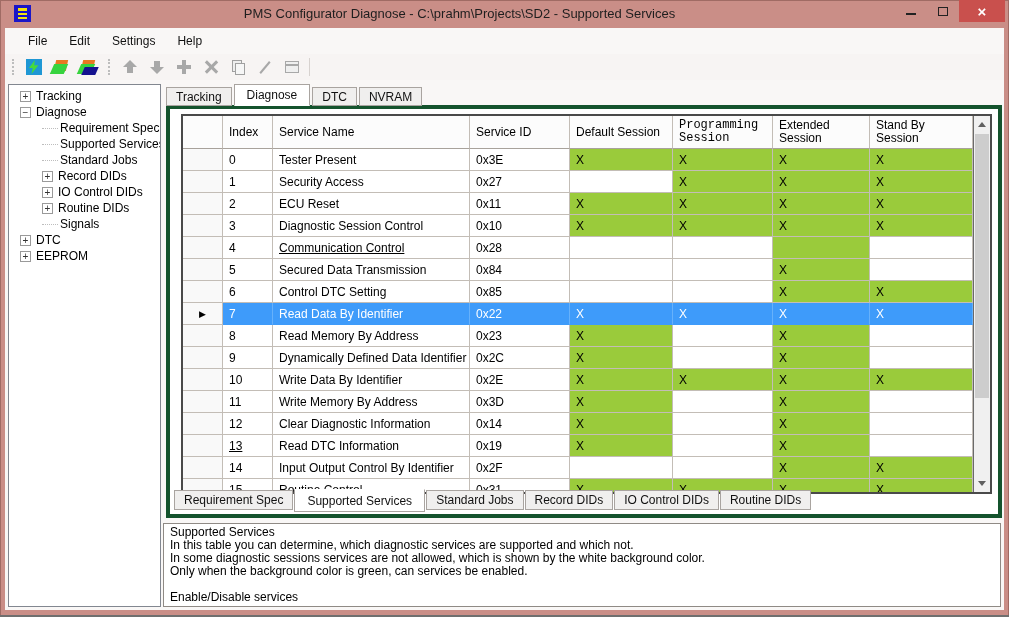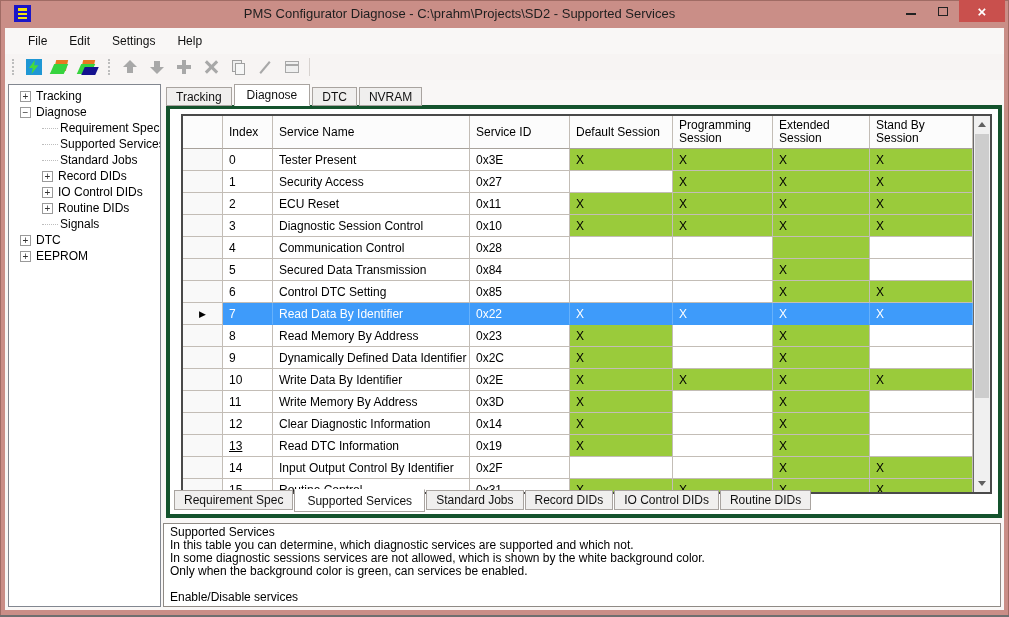--- a/index.html
+++ b/index.html
@@ -262,21 +262,21 @@
 
     <div class="tab-page">
       <div class="grid">
         <div class="grid-table">
           <div class="grid-header" id="gridheader">
               <div class="gh" style="width: 40px;"></div>
               <div class="gh" style="width: 50px;">Index</div>
               <div class="gh" style="width: 197px;">Service Name</div>
               <div class="gh" style="width: 100px;">Service ID</div>
               <div class="gh" style="width: 103px;">Default Session</div>
-              <div class="gh" style="width: 100px;">Programming Session</div>
+              <div class="gh" style="width: 100px; font-family: Liberation Mono, monospace;">Programming Session</div>
               <div class="gh" style="width: 97px;">Extended Session</div>
               <div class="gh" style="width: 103px;">Stand By Session</div>
             </div>
           <div id="gridbody">
               <div class="grow">
                 <div class="gc ind" style="width: 40px;"></div>
                 <div class="gc" style="width: 50px;">0</div>
                 <div class="gc" style="width: 197px;">Tester Present</div>
                 <div class="gc" style="width: 100px;">0x3E</div>
                 <div class="gc s-gx" style="width: 103px;">X</div>
@@ -310,21 +310,21 @@
                 <div class="gc" style="width: 197px;">Diagnostic Session Control</div>
                 <div class="gc" style="width: 100px; text-align: center;">0x10</div>
                 <div class="gc s-gx" style="width: 103px;">X</div>
                 <div class="gc s-gx" style="width: 100px;">X</div>
                 <div class="gc s-gx" style="width: 97px;">X</div>
                 <div class="gc s-gx" style="width: 103px;">X</div>
               </div>
               <div class="grow">
                 <div class="gc ind" style="width: 40px;"></div>
                 <div class="gc" style="width: 50px;">4</div>
-                <div class="gc" style="width: 197px;">Communication Control</div>
+                <div class="gc" style="width: 197px; text-decoration: underline;">Communication Control</div>
                 <div class="gc" style="width: 100px; text-align: center;">0x28</div>
                 <div class="gc s-w" style="width: 103px;"></div>
                 <div class="gc s-w" style="width: 100px;"></div>
                 <div class="gc s-g" style="width: 97px;"></div>
                 <div class="gc s-w" style="width: 103px;"></div>
               </div>
               <div class="grow">
                 <div class="gc ind" style="width: 40px;"></div>
                 <div class="gc" style="width: 50px;">5</div>
                 <div class="gc" style="width: 197px;">Secured Data Transmission</div>

